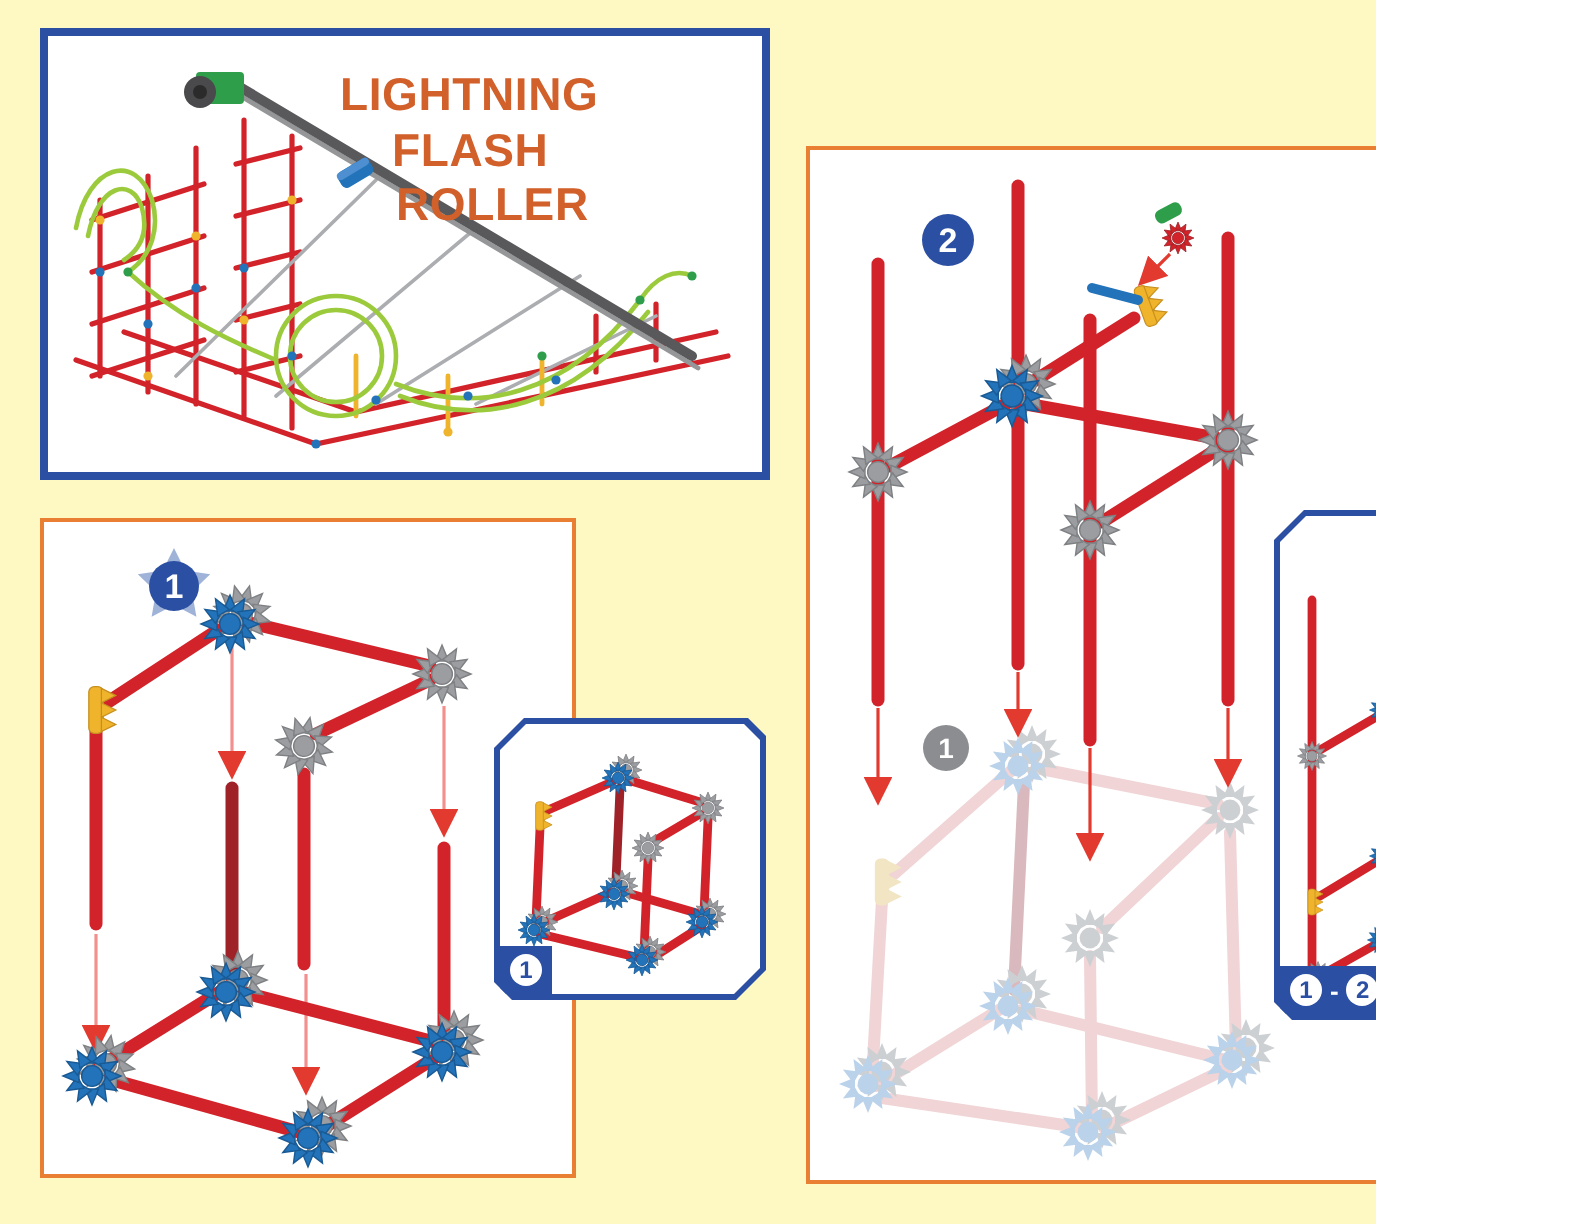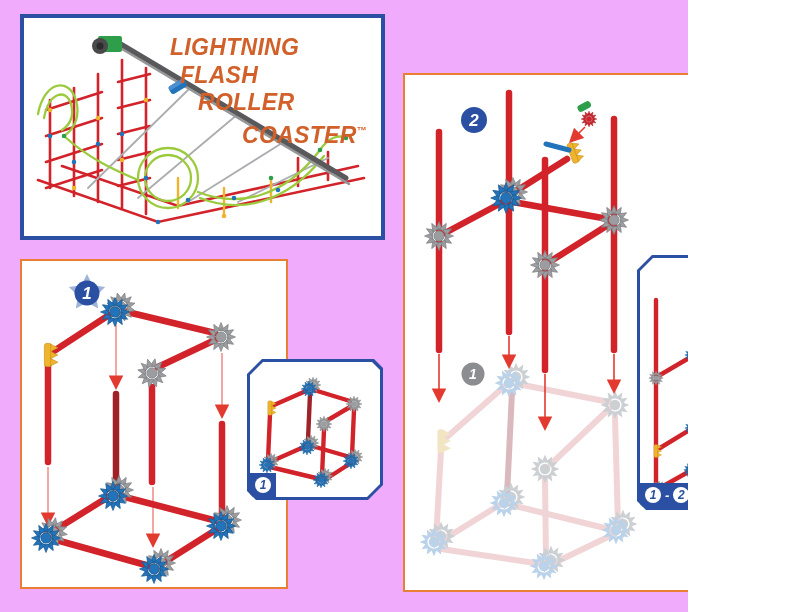--- a/index.html
+++ b/index.html
@@ -1,27 +1,27 @@
 <!DOCTYPE html>
 <html style="--panel-orange: #E87F33; --panel-blue: #2B4FA2; --title-orange: #D1602A; --rod-red: #D2232A; --rod-dark: #9E2227; --ghost-rod: #F0D4D6; --ghost-rod-dark: #D9B9BD; --conn-gray: #9B9DA0; --conn-gray-dark: #7E8083; --conn-blue: #2273B9; --conn-blue-dark: #1A5A94; --conn-yellow: #EFB32C; --conn-yellow-dark: #C68F1F; --ghost-gray: #CDD0D3; --ghost-blue: #BAD2EA; --ghost-yellow: #F2E5C4; --arrow-red: #E33A30; --arrow-pink: #F2908E; --badge-blue: #2B4FA2; --badge-star: #9FB3D8; --badge-gray: #8B8D90; --piece-green: #2F9E4B; --track-green: #9BCB3C; --lift-gray: #59595B; --lift-gray-light: #949698; --frame-gray: #ABADB0;"><head>
 <meta charset="utf-8">
 <style>
   html,body{margin:0;padding:0;background:#fff;}
-  .page{position:relative;width:688px;height:612px;background:#f0abfc;overflow:hidden;
-        font-family:"Liberation Sans",sans-serif;font-style:italic;}
+  .page{position:relative;width:688px;height:612px;background:#fef9c3;overflow:hidden;
+        font-family:"Liberation Sans",sans-serif;}
   .panel{position:absolute;background:#fff;box-sizing:border-box;}
   #title-panel{left:20px;top:14px;width:365px;height:226px;border:4px solid var(--panel-blue);}
   #step1-panel{left:20px;top:259px;width:268px;height:330px;border:2px solid var(--panel-orange);}
   #step2-panel{left:403px;top:73px;width:297px;height:519px;border:2px solid var(--panel-orange);}
   .panel-svg{position:absolute;left:0;top:0;}
 
   
   .title-block{position:absolute;left:146px;top:16px;color:var(--title-orange);
                font-weight:bold;font-size:23px;line-height:27.5px;letter-spacing:.3px;white-space:nowrap;}
-  .tl2{margin-left:10px;} .tl3{margin-left:28px;} .tl4{margin-left:72px;}
+  .tl2{margin-left:26px;} .tl3{margin-left:28px;} .tl4{margin-left:72px;}
   .tm{font-size:10px;vertical-align:9px;letter-spacing:0;}
 
   
   .chamfer-box{position:absolute;background:var(--panel-blue);
     clip-path:polygon(15px 0%, calc(100% - 9px) 0%, 100% 9px, 100% calc(100% - 15px),
                       calc(100% - 15px) 100%, 9px 100%, 0% calc(100% - 9px), 0% 15px);}
   .chamfer-inner{position:absolute;left:3px;top:3px;right:3px;bottom:3px;background:#fff;
     clip-path:polygon(13px 0%, calc(100% - 8px) 0%, 100% 8px, 100% calc(100% - 13px),
                       calc(100% - 13px) 100%, 8px 100%, 0% calc(100% - 8px), 0% 13px);}
   #inset1{left:247px;top:359px;width:136px;height:141px;z-index:5;}
@@ -175,21 +175,20 @@
         <circle cx="36" cy="106" r="2.3" fill="var(--piece-green)"></circle>
           <circle cx="292" cy="120" r="2.3" fill="var(--piece-green)"></circle>
         <circle cx="318" cy="108" r="2.3" fill="var(--piece-green)"></circle>
           <circle cx="243" cy="148" r="2.3" fill="var(--piece-green)"></circle>
       </g>
     </svg>
     <div class="title-block">
       <div>LIGHTNING</div>
       <div class="tl2">FLASH</div>
       <div class="tl3">ROLLER</div>
-      <div class="tl4"><span>COASTER</span><span class="tm">™</span></div>
     </div>
   </div>
 
   <div id="step1-panel" class="panel">
     <svg class="panel-svg" width="264" height="326" viewBox="0 0 264 326">
       <g transform="translate(65,32)">
         <polygon class="badge-star" points="0,-19 5.6,-7.7 18.1,-5.9 9,2.9 11.2,15.4 0,9.5 -11.2,15.4 -9,2.9 -18.1,-5.9 -5.6,-7.7"></polygon>
         <circle class="badge-circle" r="12.5"></circle>
         <text class="badge-num" y="6">1</text>
       </g>

